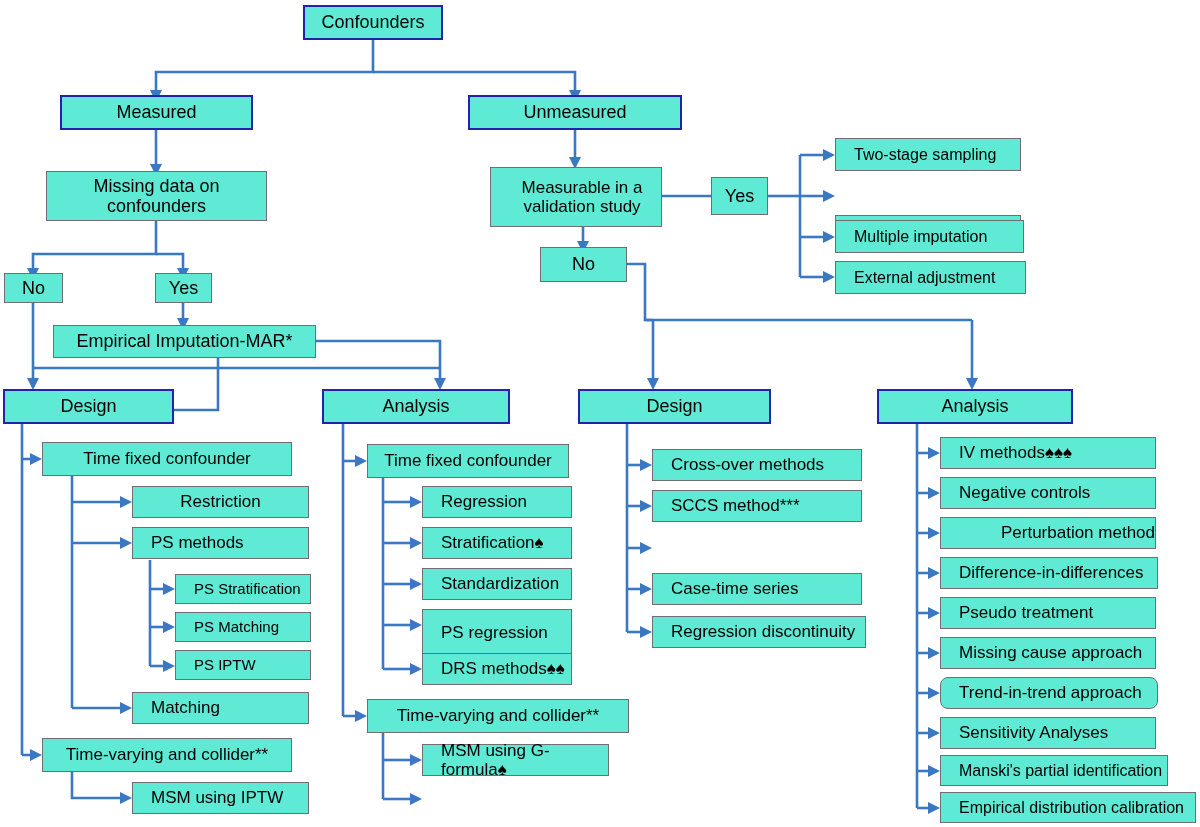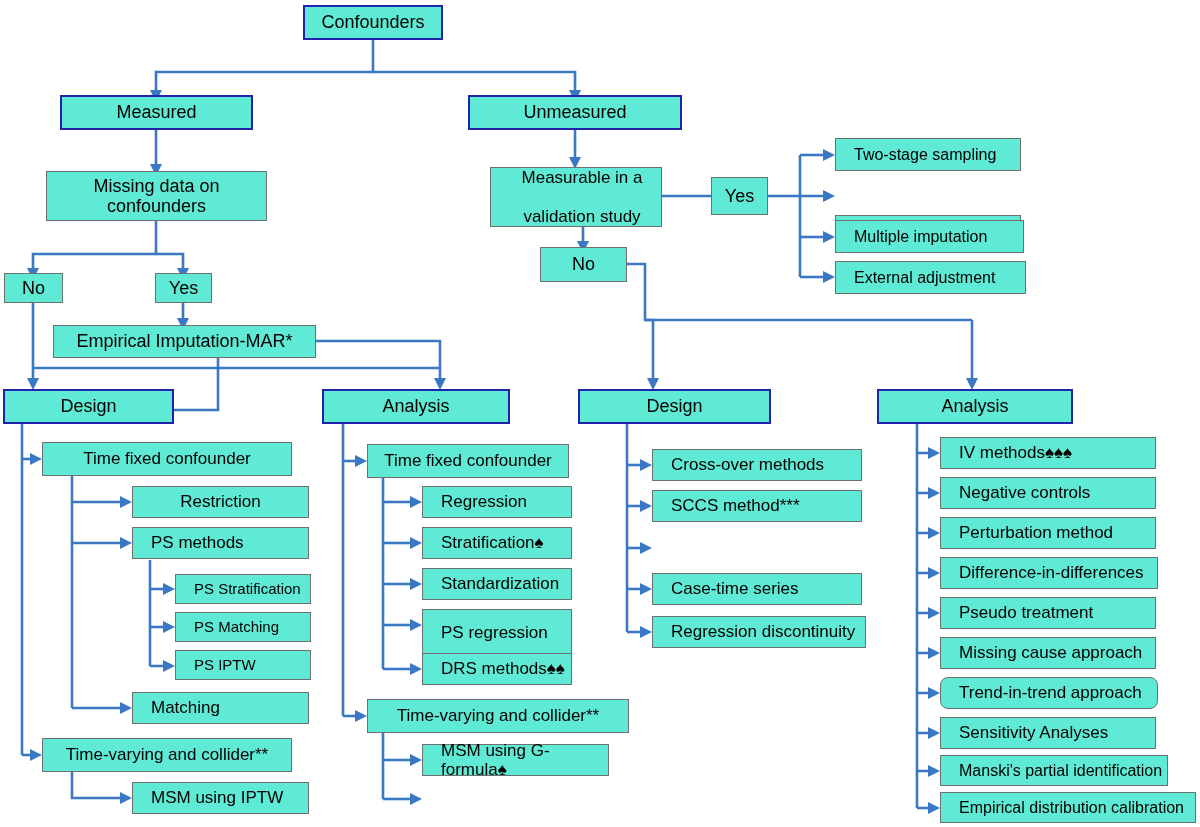--- a/index.html
+++ b/index.html
@@ -172,21 +172,21 @@
 
   <div class="node primary center" style="left:468px;top:95px;width:214px;height:35px;font-size:18px;">
     <span>Unmeasured</span>
   </div>
 
   <div class="node plain center" style="left:46px;top:171px;width:221px;height:50px;font-size:18px;flex-direction:column;justify-content:center;">
     <span>Missing data on</span>
     <span>confounders</span>
   </div>
 
-  <div class="node plain center" style="left:490px;top:167px;width:172px;height:60px;font-size:17px;flex-direction:column;justify-content:space-between;padding-left:12px;">
+  <div class="node plain center" style="left:490px;top:167px;width:172px;height:60px;font-size:17px;flex-direction:column;justify-content:center;padding-left:12px;">
     <span>Measurable in a</span>
     <span>validation study</span>
   </div>
 
   <div class="node plain center" style="left:711px;top:177px;width:57px;height:38px;font-size:18px;">
     <span>Yes</span>
   </div>
 
   <div class="node plain center" style="left:540px;top:247px;width:87px;height:35px;font-size:18px;">
     <span>No</span>
@@ -298,21 +298,21 @@
   <div class="node plain left" style="left:652px;top:616px;width:214px;height:32px;font-size:17px;">
     <span>Regression discontinuity</span>
   </div>
 
   <div class="node plain left" style="left:940px;top:437px;width:216px;height:32px;font-size:17px;">
     <span>IV methods♠♠♠</span>
   </div>
   <div class="node plain left" style="left:940px;top:477px;width:216px;height:32px;font-size:17px;">
     <span>Negative controls</span>
   </div>
-  <div class="node plain left" style="left:940px;top:517px;width:216px;height:32px;font-size:17px;">
+  <div class="node plain left" style="left:940px;top:517px;width:216px;height:32px;font-size:17px;text-align:right;">
     <span>Perturbation method</span>
   </div>
   <div class="node plain left" style="left:940px;top:557px;width:218px;height:32px;font-size:17px;">
     <span>Difference-in-differences</span>
   </div>
   <div class="node plain left" style="left:940px;top:597px;width:216px;height:32px;font-size:17px;">
     <span>Pseudo treatment</span>
   </div>
   <div class="node plain left" style="left:940px;top:637px;width:216px;height:32px;font-size:17px;">
     <span>Missing cause approach</span>

